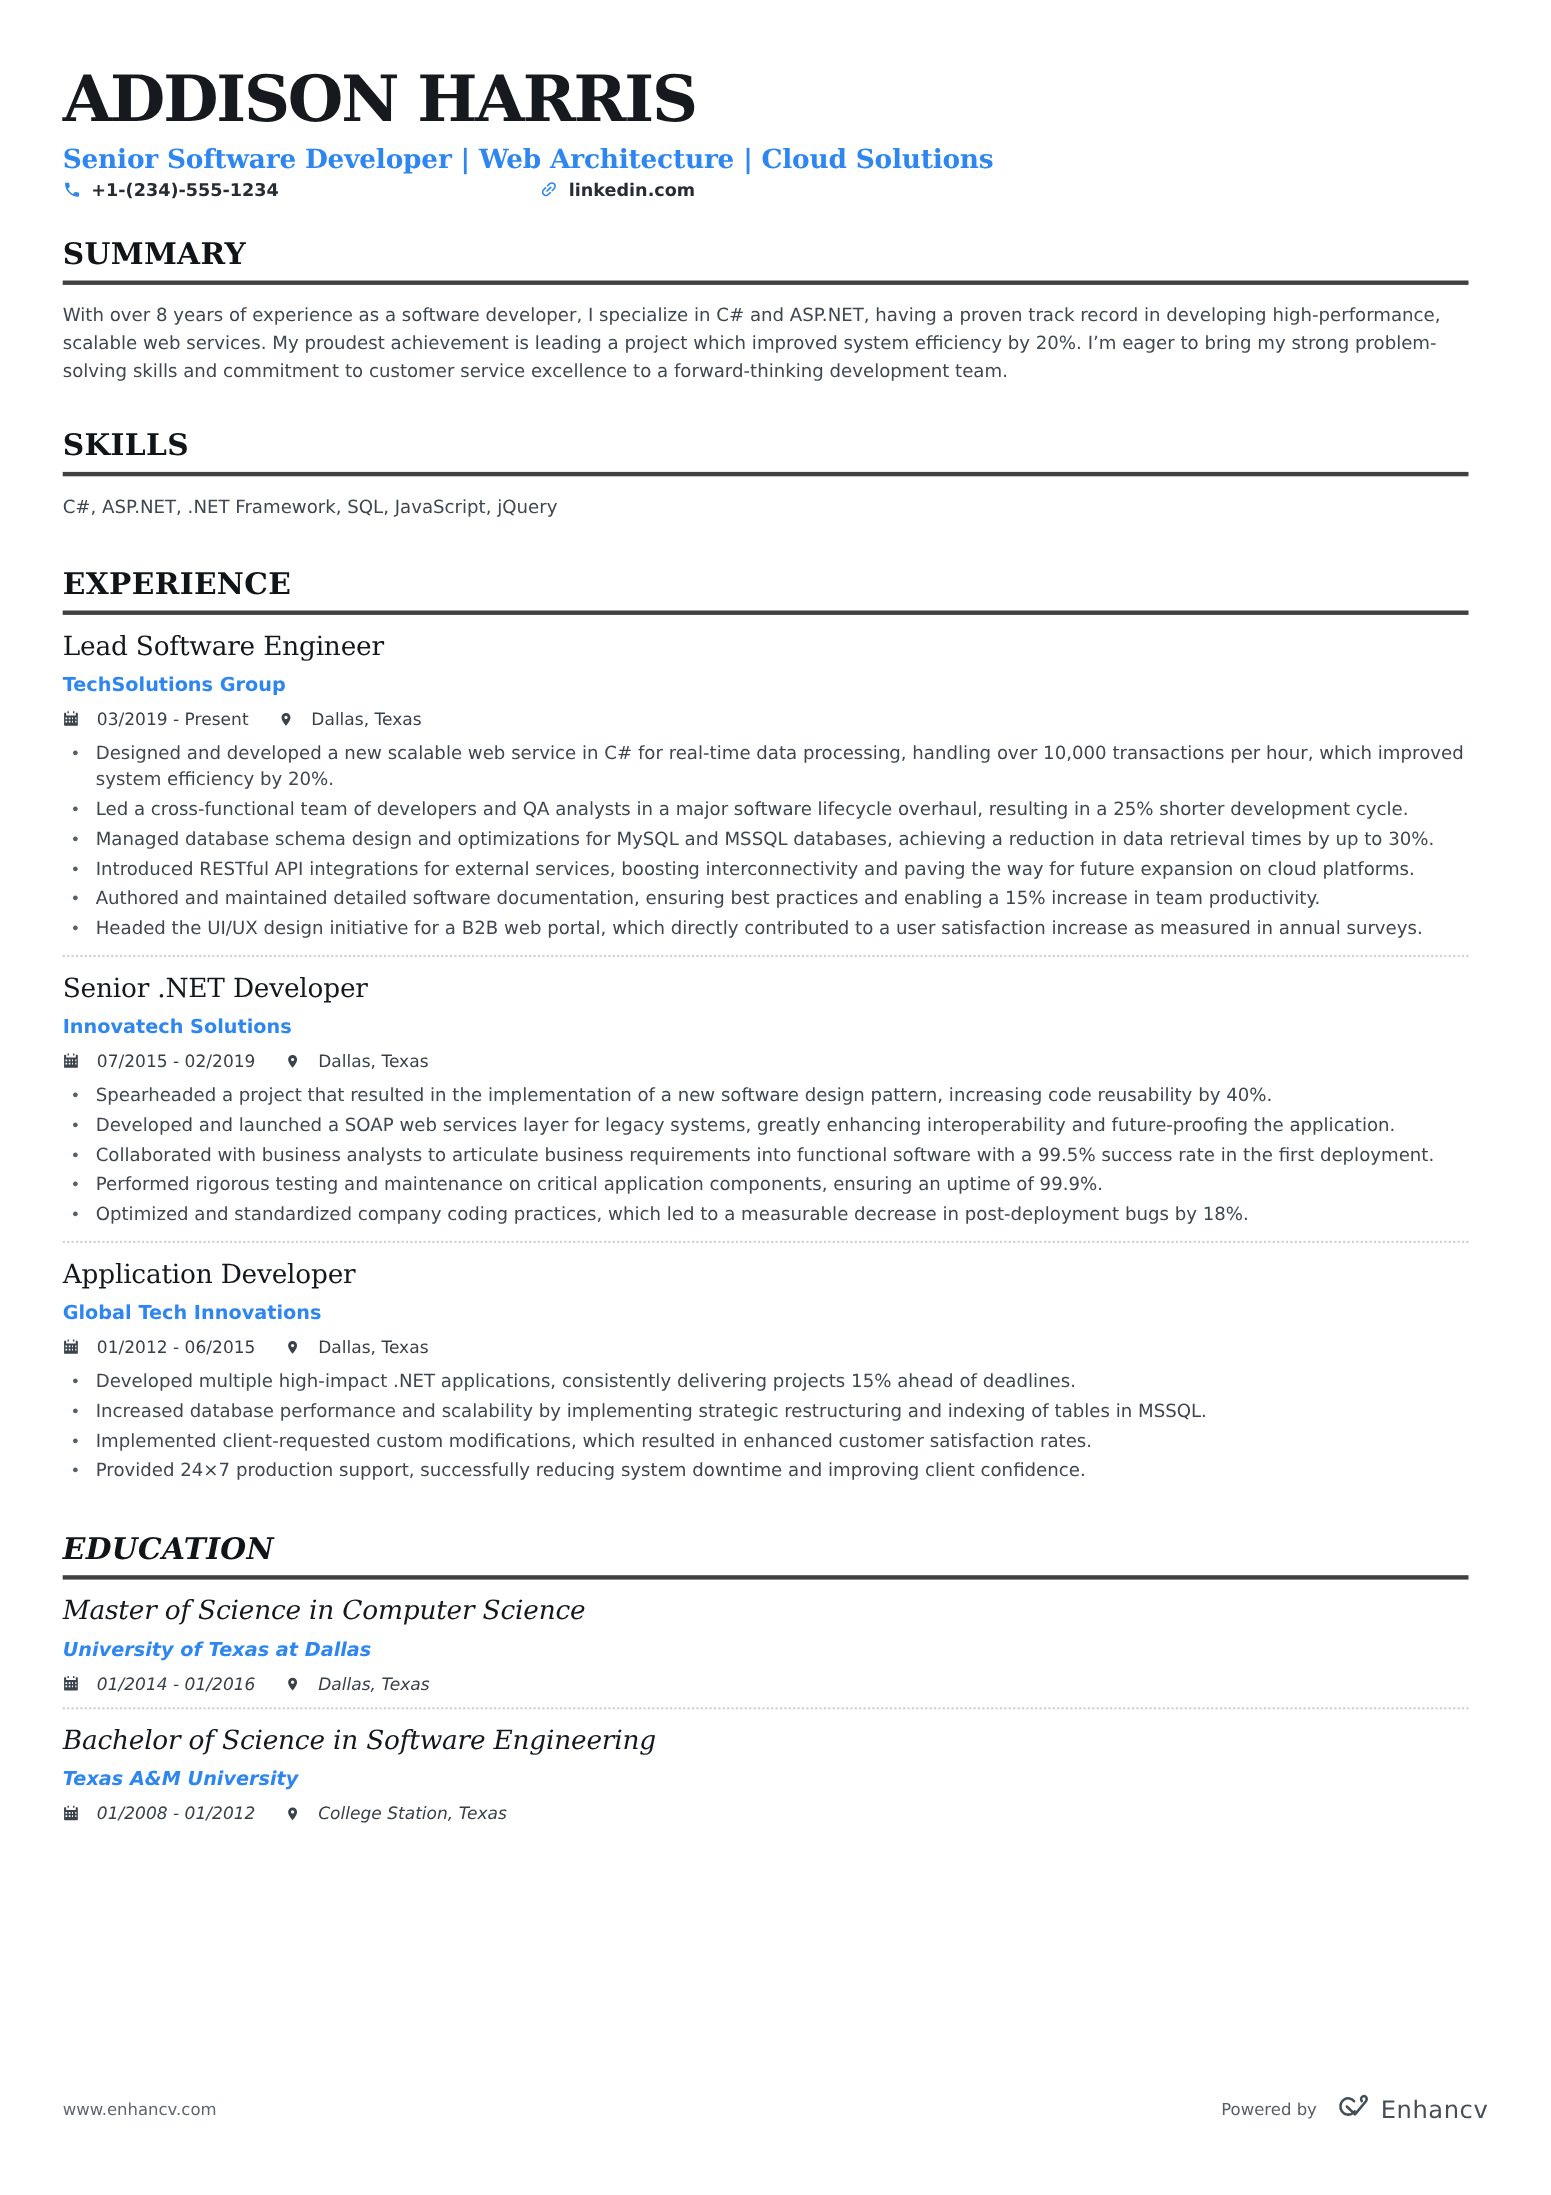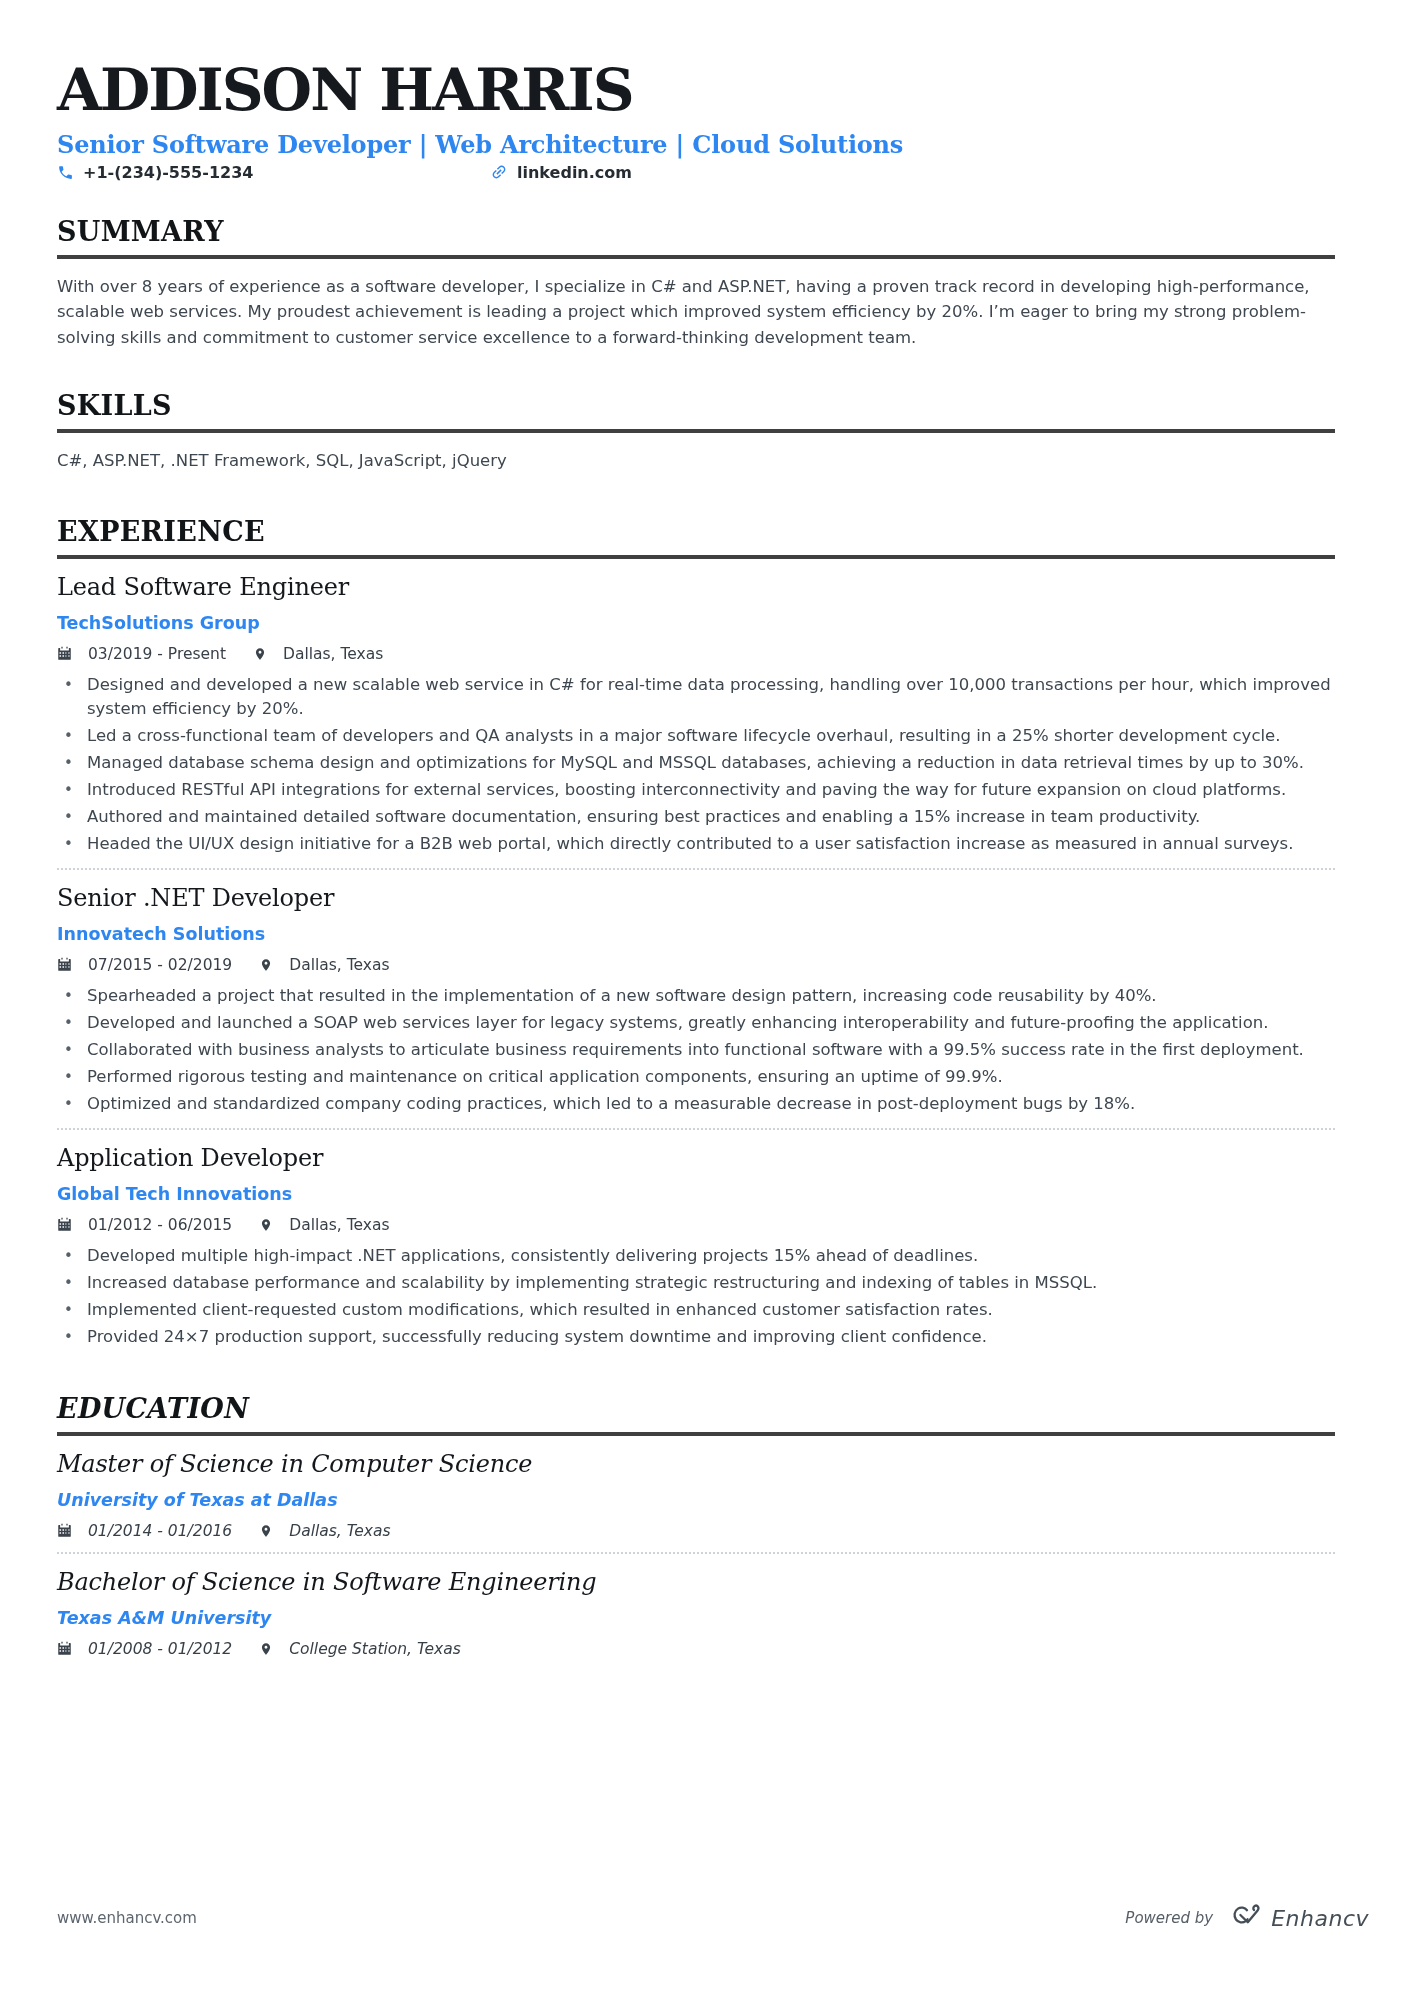--- a/index.html
+++ b/index.html
@@ -92,25 +92,25 @@
     left:7px; top:0;
     color:#566069;
     font-size:15px;
   }
 
   .divider { border-top:2px dotted #cdd3d9; margin-top:12px; }
 
   
   .footer {
     position:absolute;
-    left:57px; right:41px; top:1903px;
+    left:57px; right:57px; top:1903px;
     display:flex; justify-content:space-between; align-items:center;
   }
   .footer-site { font-size:15px; color:#5d666f; }
-  .powered { display:flex; align-items:center; gap:14px;font-style:italic; }
+  .powered { display:flex; align-items:center; gap:14px; }
   .powered-label { font-size:15px; color:#555d66; }
   .brand { display:flex; align-items:center; gap:8px; }
   .brand-name {
     font-size:22px;
     color:#454e57;
     letter-spacing:0.5px;
   }
 </style>
 </head>
 <body>

